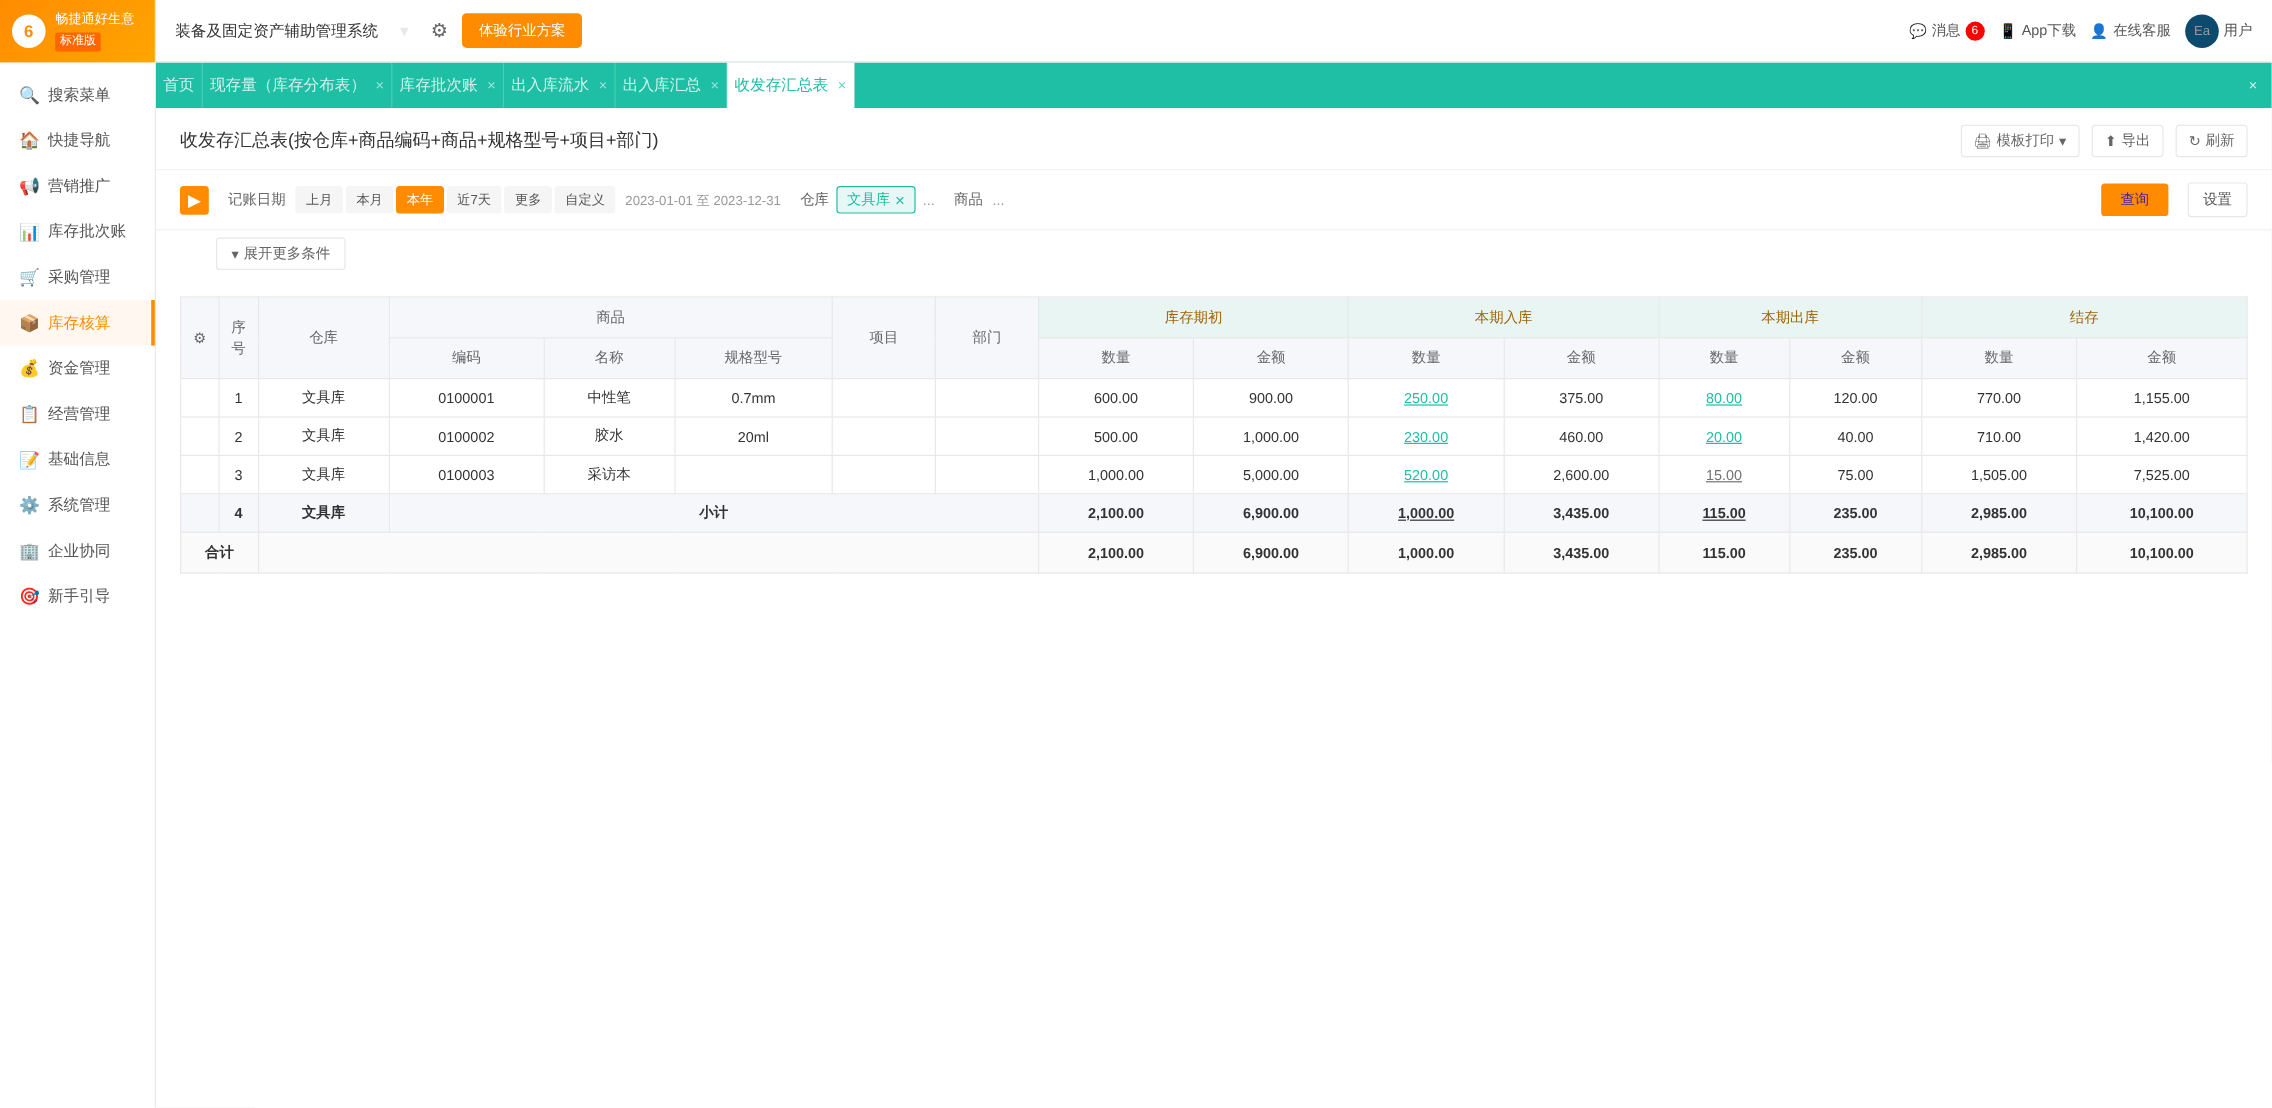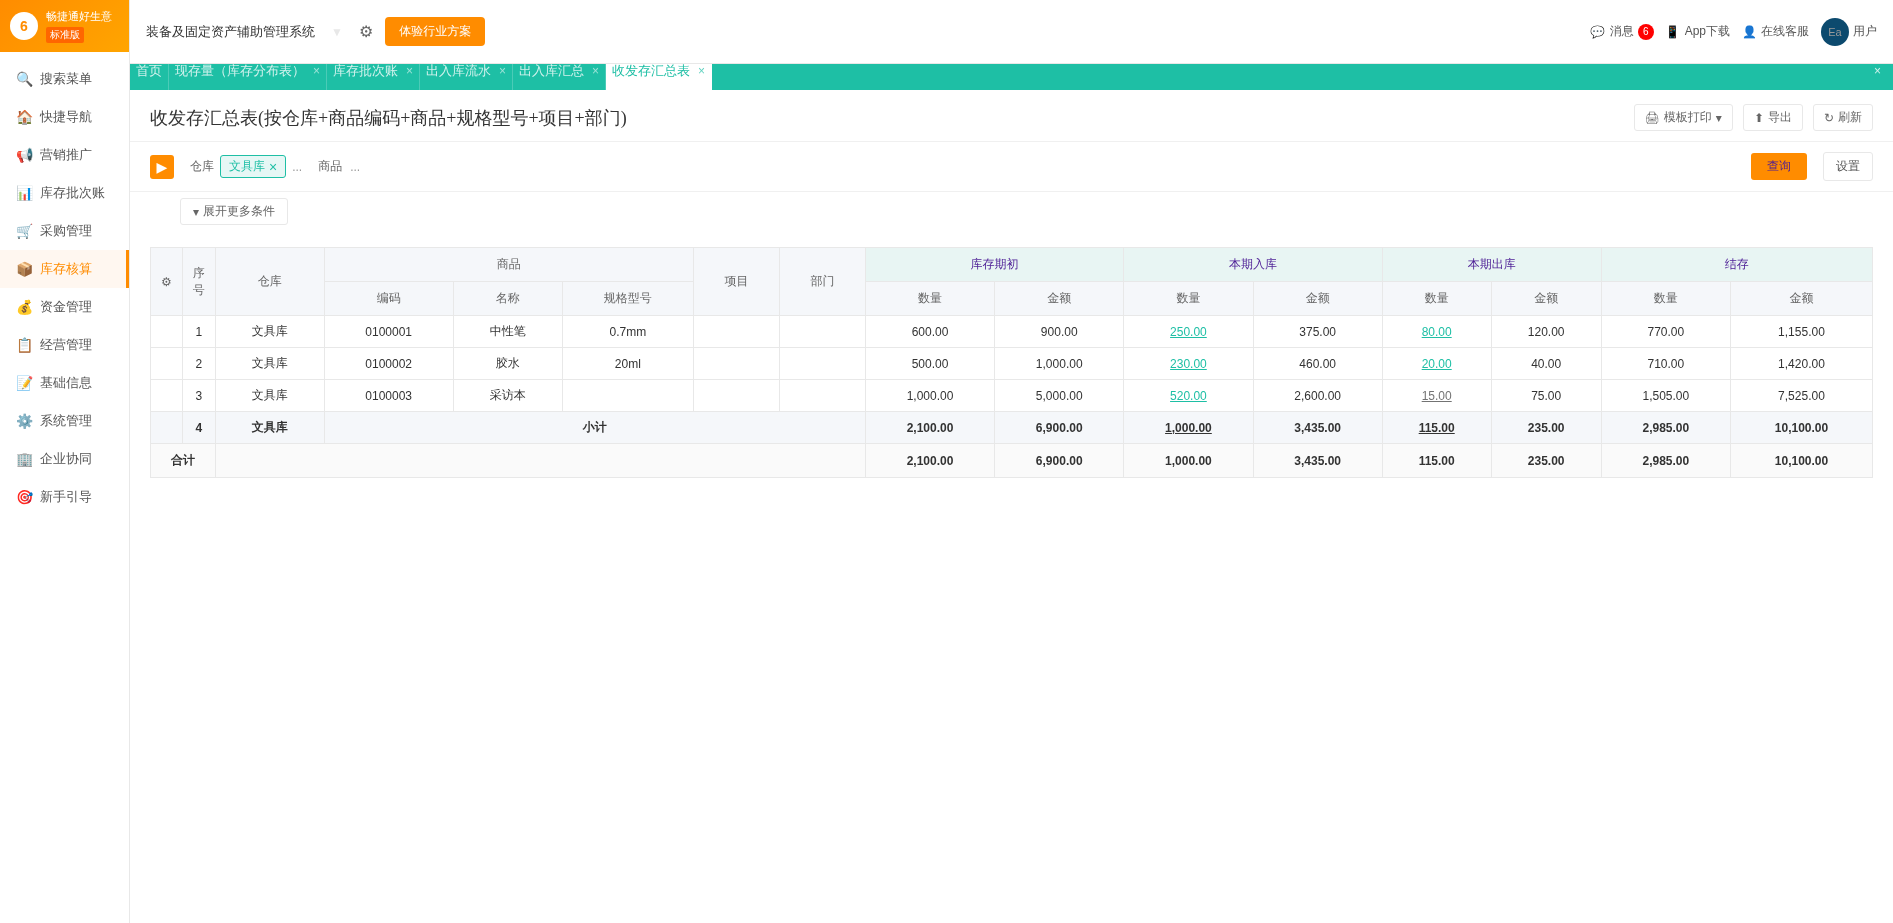--- a/index.html
+++ b/index.html
@@ -24,21 +24,21 @@
     .sidebar-menu { padding: 8px 0; }
     .sidebar-item {
       display: flex; align-items: center; gap: 8px; padding: 10px 16px;
       cursor: pointer; color: #555; font-size: 13px; transition: background 0.2s;
     }
     .sidebar-item.active { background: #fff7f0; color: #ff8c00; border-right: 3px solid #ff8c00; }
     .sidebar-item .icon { font-size: 14px; width: 16px; text-align: center; }
 
     
     .topbar {
-      position: fixed; left: 130px; top: 0; right: 0; height: 64px;
+      position: fixed; left: 130px; top: 0; right: 0; height: 52px;
       background: #fff; border-bottom: 1px solid #e8e8e8;
       display: flex; align-items: center; padding: 0 16px; gap: 12px; z-index: 99;
     }
     .topbar-btn {
       background: #ff8c00; color: #fff; border: none; border-radius: 4px;
       padding: 6px 14px; font-size: 12px; cursor: pointer;
     }
     .topbar-action-item { display: flex; align-items: center; gap: 4px; color: #555; cursor: pointer; font-size: 12px; }
     .badge { background: #f00; color: #fff; border-radius: 50%; width: 16px; height: 16px; font-size: 10px; display: flex; align-items: center; justify-content: center; }
     .user-avatar { width: 28px; height: 28px; background: #0c4a6e; border-radius: 50%; display: flex; align-items: center; justify-content: center; }
@@ -63,21 +63,21 @@
     }
     .content-area {
       margin: 0; background: #fff; min-height: 100%;
     }
 
     
     .page-header {
       padding: 14px 20px 10px; border-bottom: 1px solid #f0f0f0;
       display: flex; align-items: center; justify-content: space-between;
     }
-    .page-title { font-size: 18px; color: #333; font-weight: 500; font-family: Liberation Serif, serif; }
+    .page-title { font-size: 15px; color: #333; font-weight: 500; }
     .page-actions { display: flex; align-items: center; gap: 10px; }
     .action-btn {
       display: flex; align-items: center; gap: 4px;
       color: #666; cursor: pointer; font-size: 12px;
       border: 1px solid #e8e8e8; border-radius: 3px; padding: 4px 10px; background: #fff;
     }
 
     
     .filter-bar {
       padding: 10px 20px; background: #fff; border-bottom: 1px solid #f0f0f0;
@@ -122,21 +122,21 @@
     }
 
     
     .table-container { padding: 0 20px 20px; }
     table { width: 100%; border-collapse: collapse; margin-top: 16px; }
     thead tr th {
       background: #f5f7fa; color: #666; font-weight: 500;
       padding: 8px 10px; text-align: center; font-size: 12px;
       border: 1px solid #e8e8e8;
     }
-    thead tr th.group-header { background: #e8f5f3; color: #4c1d95; }
+    thead tr th.group-header { background: #e8f5f3; color: #a16207; }
     tbody tr td {
       padding: 7px 10px; text-align: center; font-size: 12px;
       border: 1px solid #e8e8e8; color: #333;
     }
     tbody tr.subtotal td { background: #f5f7fa; font-weight: bold; }
     tfoot tr td {
       padding: 8px 10px; background: #fafafa; font-weight: bold;
       font-size: 12px; text-align: center; border: 1px solid #e8e8e8;
     }
     .settings-col { width: 30px; }
@@ -278,20 +278,32 @@
         <button class="action-btn">
           <span>↻</span>
           <span>刷新</span>
         </button>
       </div>
     </div>
 
     <div class="filter-bar">
       <div class="filter-toggle">▶</div>
 
+      <div class="filter-group">
+        <span class="filter-label">记账日期</span>
+        <div class="date-btns">
+          <button class="date-btn">上月</button>
+          <button class="date-btn">本月</button>
+          <button class="date-btn active">本年</button>
+          <button class="date-btn">近7天</button>
+          <button class="date-btn">更多</button>
+          <button class="date-btn">自定义</button>
+        </div>
+        <div class="date-range">2023-01-01 至 2023-12-31</div>
+      </div>
 
       <div class="warehouse-filter">
         <span class="filter-label">仓库</span>
         <div class="filter-tag">
           <span>文具库</span>
           <span class="remove">×</span>
         </div>
         <span class="filter-more">...</span>
       </div>
 

